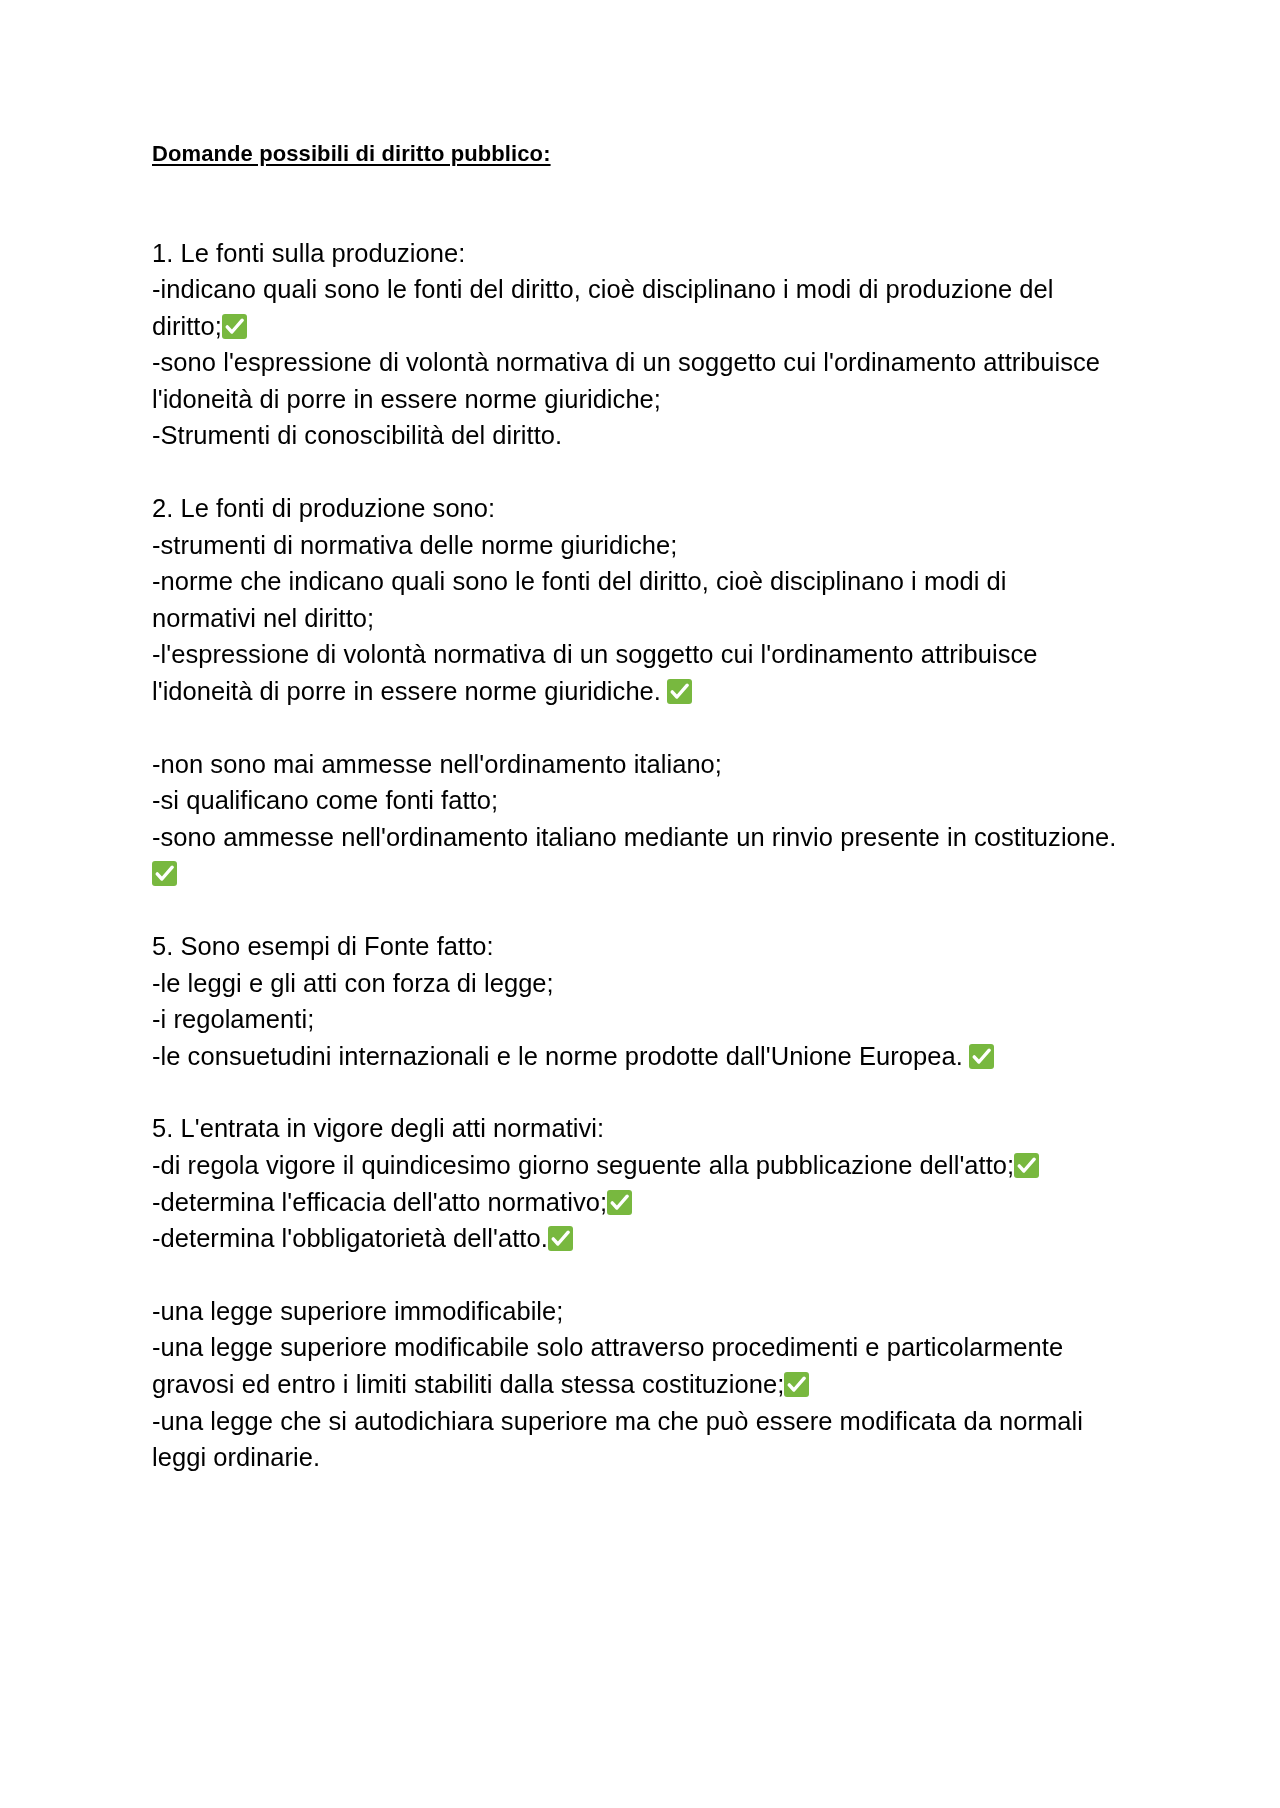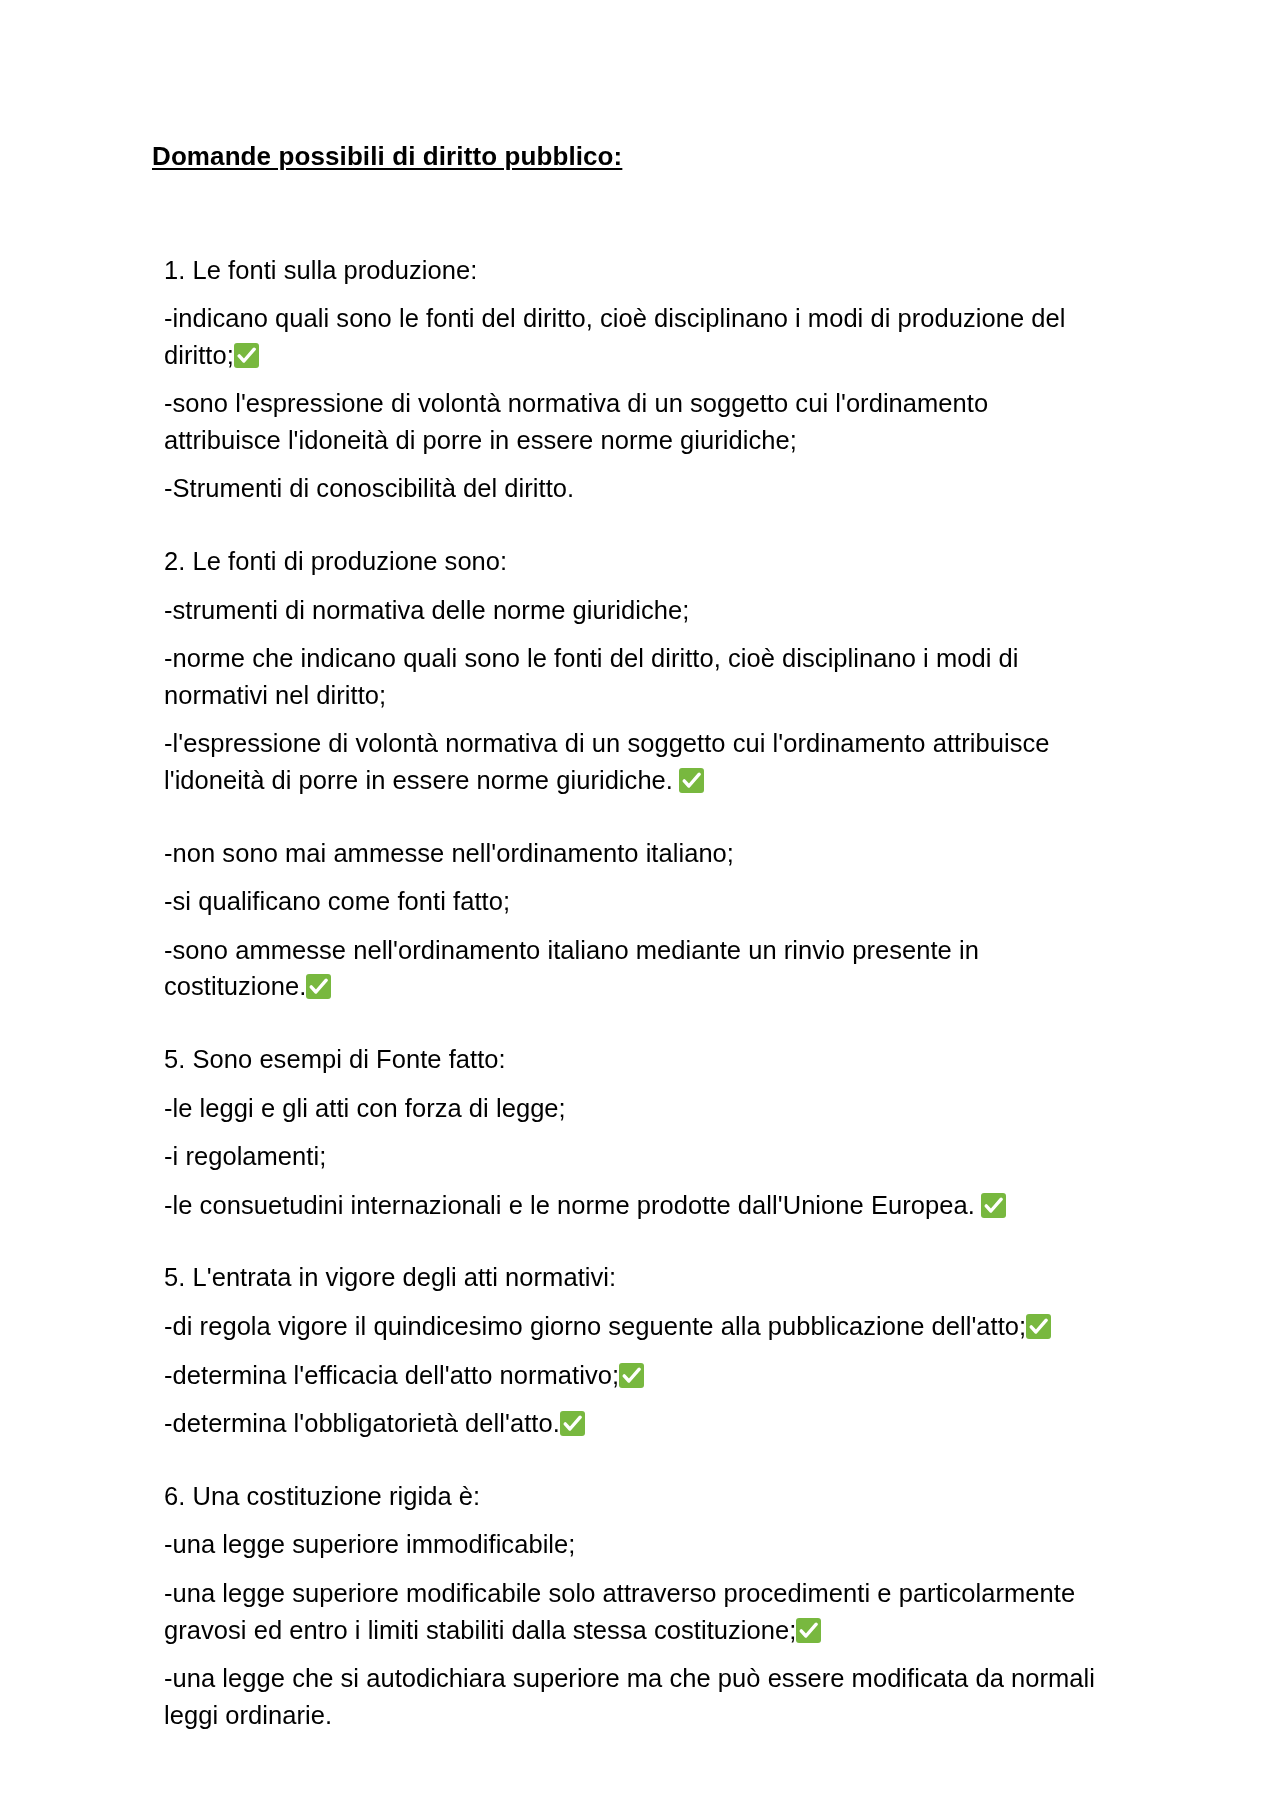--- a/index.html
+++ b/index.html
@@ -22,21 +22,21 @@
     box-sizing: border-box;
     overflow: hidden;
   }
   .content {
     position: absolute;
     left: 152px;
     top: 140px;
     width: 965px;
   }
   .doc-title {
-    font-size: 26px;
+    font-size: 22px;
     font-weight: bold;
     text-decoration: underline;
     text-underline-offset: 3px;
     letter-spacing: 0.1px;
     line-height: 1.25;
     margin: 0;
     white-space: nowrap;
   }
   .title-spacer {
     height: 67px;
@@ -44,21 +44,21 @@
   .qblock {
     margin: 0 0 36px 0;
   }
   .qblock:last-child {
     margin-bottom: 0;
   }
   .line {
     font-size: 25.5px;
     line-height: 36.6px;
     letter-spacing: 0.05px;
-    margin: 12px;
+    margin: 0;
     white-space: normal;
   }
   .line.q-stem {
     
   }
   
   .check {
     display: inline-block;
     position: relative;
     width: 25px;
@@ -129,21 +129,20 @@
                 <path d="M5.2 12.9 L9.9 18.0 L20.2 6.2" fill="none" stroke="#ffffff" stroke-width="3.4" stroke-linecap="round" stroke-linejoin="round"></path>
               </svg></span></p>
           <p class="line"><span>-determina l'efficacia dell'atto normativo;</span><span class="check" style="background: rgb(120, 184, 63);"><svg viewBox="0 0 25 25" xmlns="http://www.w3.org/2000/svg" aria-hidden="true">
                 <path d="M5.2 12.9 L9.9 18.0 L20.2 6.2" fill="none" stroke="#ffffff" stroke-width="3.4" stroke-linecap="round" stroke-linejoin="round"></path>
               </svg></span></p>
           <p class="line"><span>-determina l'obbligatorietà dell'atto.</span><span class="check" style="background: rgb(120, 184, 63);"><svg viewBox="0 0 25 25" xmlns="http://www.w3.org/2000/svg" aria-hidden="true">
                 <path d="M5.2 12.9 L9.9 18.0 L20.2 6.2" fill="none" stroke="#ffffff" stroke-width="3.4" stroke-linecap="round" stroke-linejoin="round"></path>
               </svg></span></p>
         </div>
         <div class="qblock">
-          <p class="line q-stem">6. Una costituzione rigida è:</p>
           <p class="line"><span>-una legge superiore immodificabile;</span></p>
           <p class="line"><span>-una legge superiore modificabile solo attraverso procedimenti e particolarmente gravosi ed entro i limiti stabiliti dalla stessa costituzione;</span><span class="check" style="background: rgb(120, 184, 63);"><svg viewBox="0 0 25 25" xmlns="http://www.w3.org/2000/svg" aria-hidden="true">
                 <path d="M5.2 12.9 L9.9 18.0 L20.2 6.2" fill="none" stroke="#ffffff" stroke-width="3.4" stroke-linecap="round" stroke-linejoin="round"></path>
               </svg></span></p>
           <p class="line"><span>-una legge che si autodichiara superiore ma che può essere modificata da normali leggi ordinarie.</span></p>
         </div>
       </div>
 
   </div>
 </div>

